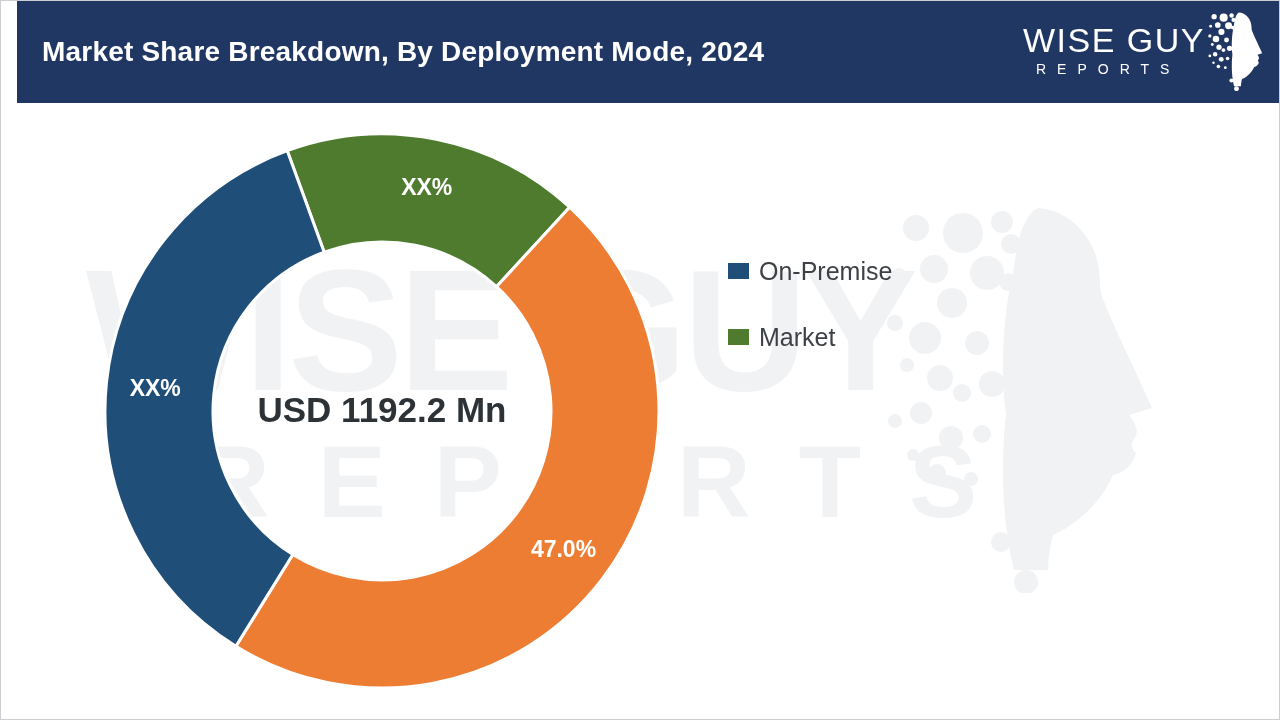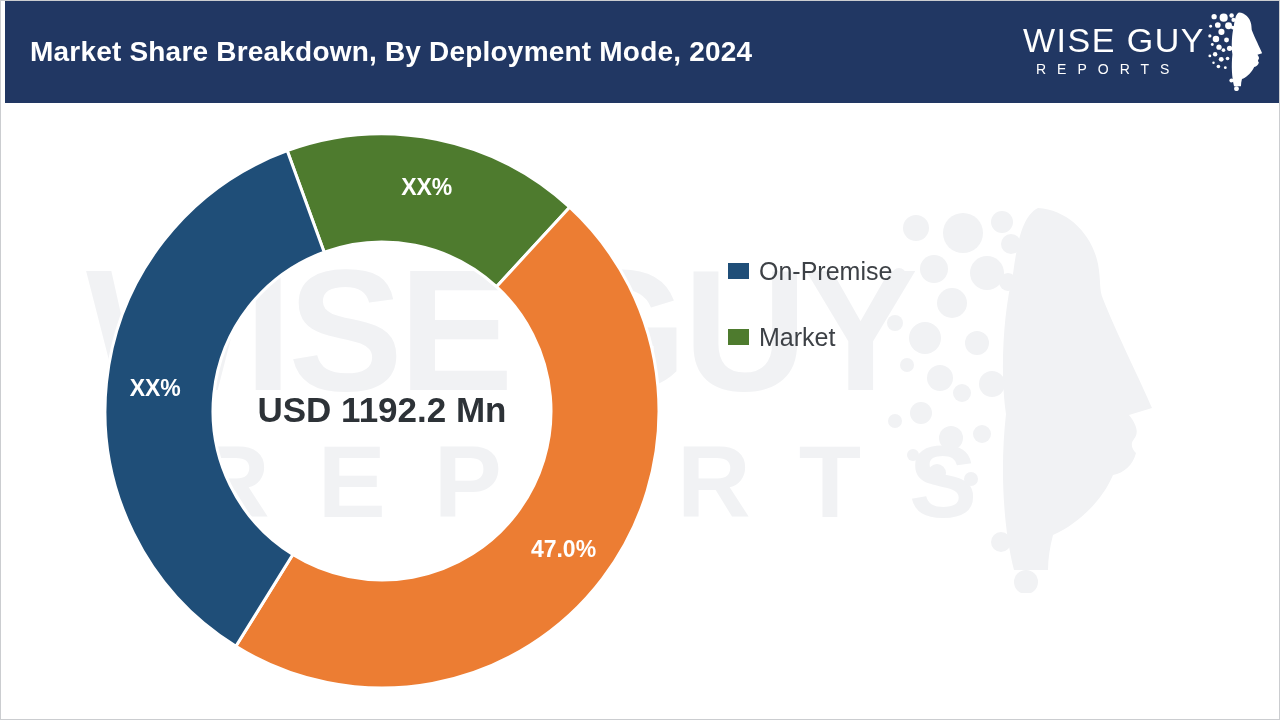--- a/index.html
+++ b/index.html
@@ -7,21 +7,21 @@
   .page {
     position: relative;
     width: 1280px; height: 720px;
     background: #ffffff;
     border: 1px solid #cbcdd0;
     overflow: hidden;
     font-family: "Liberation Sans", sans-serif;
   }
   
   .header {
-    position: absolute; left: 4px; top: 0; right: 0; height: 102px;
+    position: absolute; left: 16px; top: 0; right: 0; height: 102px;
     background: #213763;
     display: flex; align-items: center;
   }
   .header-title {
     color: #ffffff; font-size: 28px; font-weight: 700;
     padding-left: 25px; letter-spacing: 0.2px;
     font-family: "Liberation Sans", sans-serif;
   }
   .logo {
     position: absolute; right: 12px; top: 8px;

